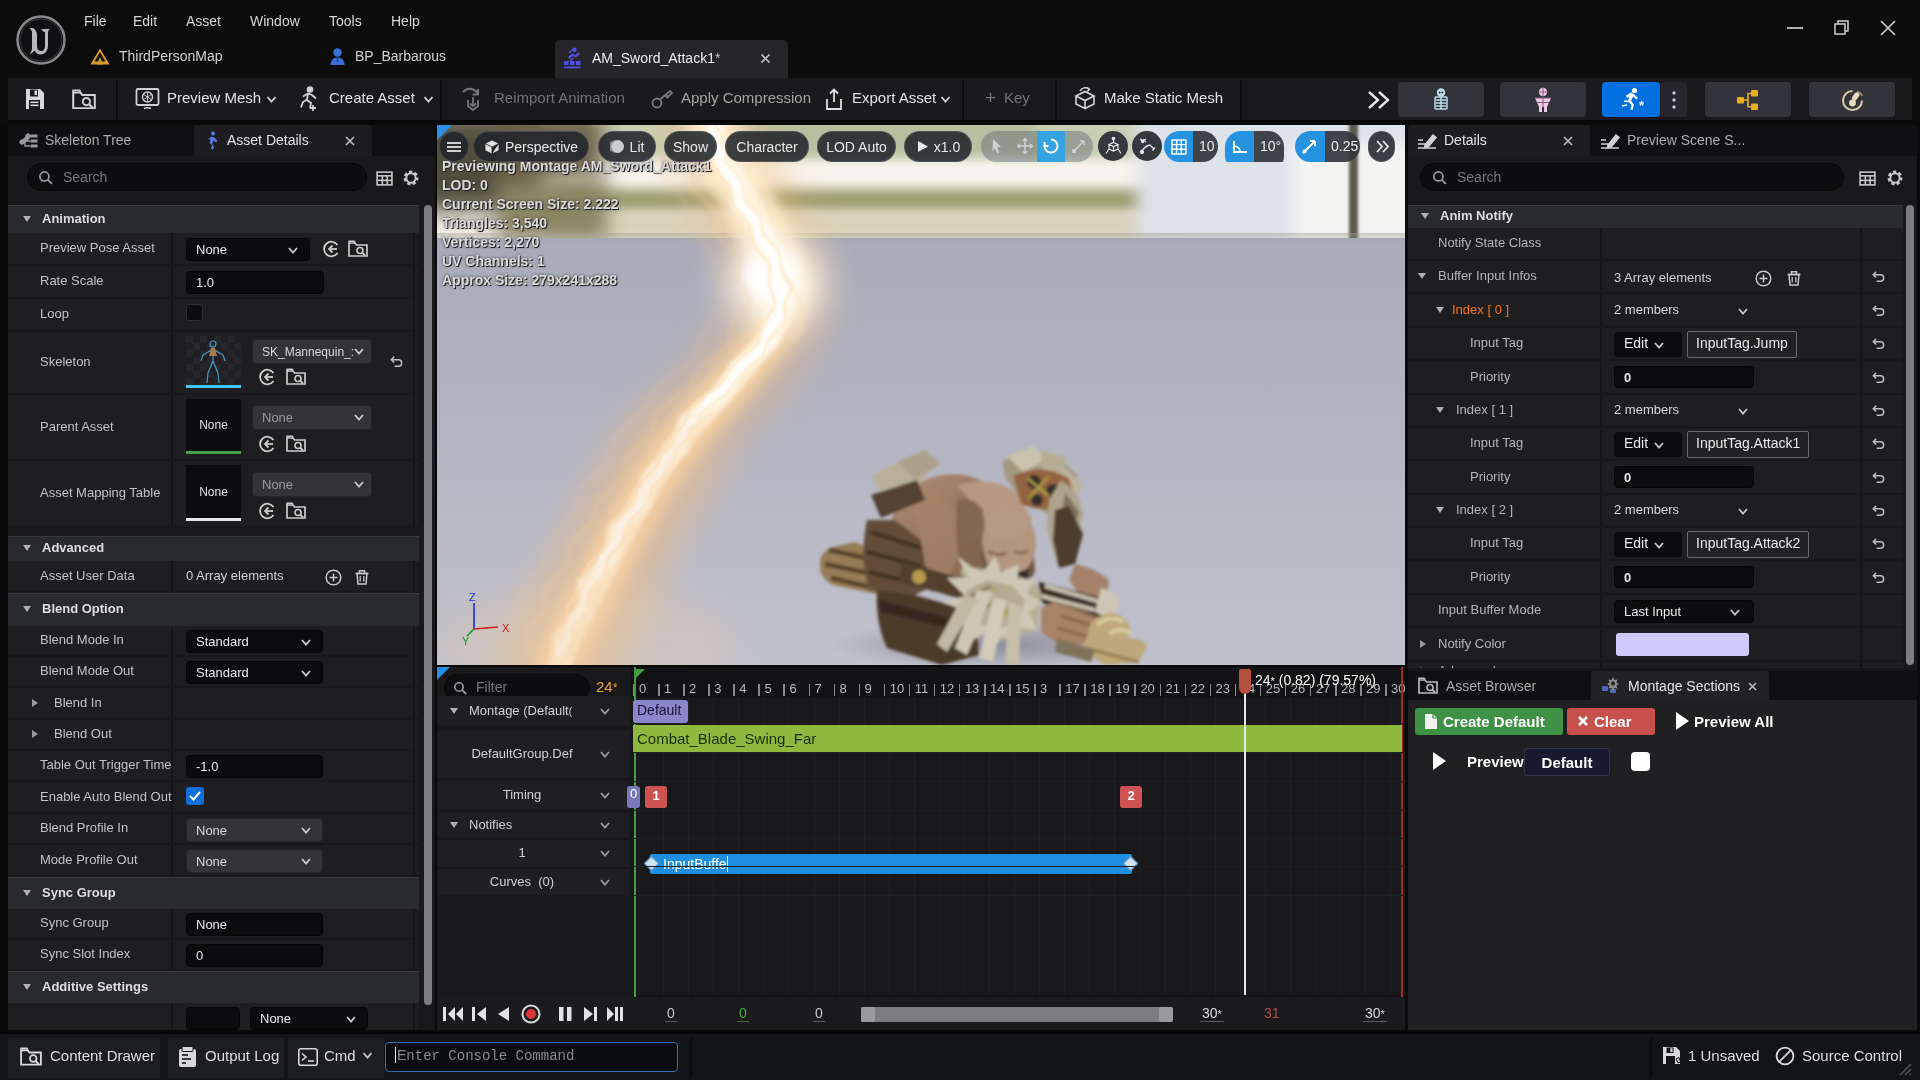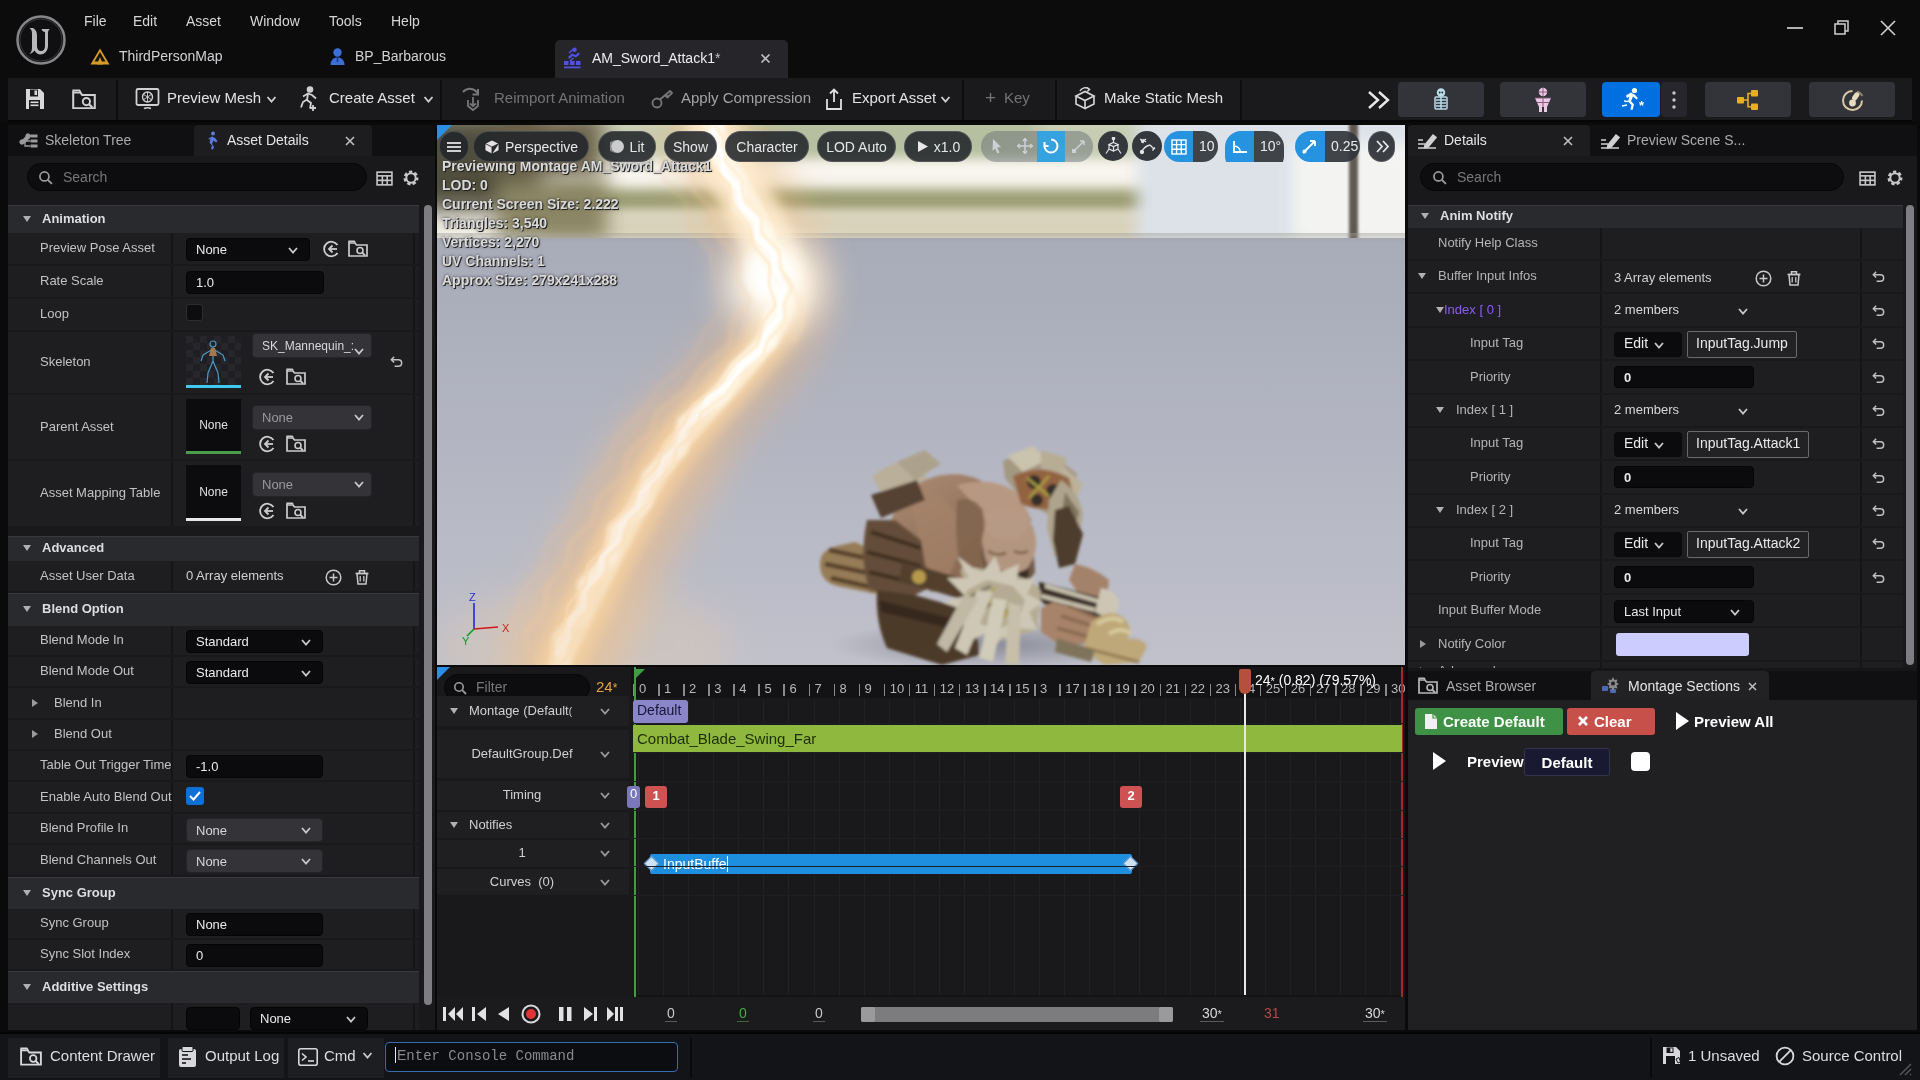--- a/index.html
+++ b/index.html
@@ -283,21 +283,21 @@
 <div class="abs" style="left:405px;top:207px;width:2px;height:61px;background:#151517"></div>
 <div class="vlbl" style="left:32px;top:229px">Skeleton</div>
 <div class="abs" style="left:178px;top:211px;width:55px;height:52px;background:repeating-conic-gradient(#1f1f23 0% 25%, #27272b 0% 50%) 0 0/14px 14px;border-bottom:3px solid #3fc8f0"></div>
 <svg class="abs" style="left:190px;top:214px" width="30" height="46" viewBox="0 0 30 46">
       <g stroke="#4898c8" stroke-width="1.2" fill="none">
         <circle cx="15" cy="5" r="3"></circle>
         <path d="M15 8 V22 M15 10 L5 16 M15 10 L25 16 M5 16 l-2 6 M25 16 l2 6 M15 22 L10 34 L9 44 M15 22 L20 34 L21 44"></path>
       </g>
       <path d="M13 9 h4 l2 8 h-8 z" fill="#a87848"></path>
     </svg>
-<div class="ddbox ddlight" style="left:244px;top:208px;width:120px;height:25px;color:#d8d8da;font-size:12px;overflow:hidden">SK_Mannequin_:</div>
+<div class="ddbox ddlight" style="left:244px;top:214px;width:120px;height:25px;color:#d8d8da;font-size:12px;overflow:hidden">SK_Mannequin_:</div>
 <svg class="abs" style="left:346px;top:223px" width="10" height="7" viewBox="0 0 10 7">
       <path d="M1 1 L5 5.6 L9 1" stroke="#c8c8ca" stroke-width="1.8" fill="none"></path>
     </svg>
 <svg class="abs" style="left:250px;top:243px" width="18" height="18" viewBox="0 0 18 18">
       <path d="M15.5 5 A7.3 7.3 0 1 0 15.5 13" fill="none" stroke="#cccccd" stroke-width="1.8"></path>
       <path d="M10.5 5.5 L7 9 L10.5 12.5" fill="none" stroke="#cccccd" stroke-width="1.8"></path>
       <line x1="7.2" y1="9" x2="15" y2="9" stroke="#cccccd" stroke-width="1.8"></line>
     </svg>
 <svg class="abs" style="left:278px;top:243px" width="20" height="17.0" viewBox="0 0 20 17">
       <path d="M1 3 h6 l1.5 2 H19 v11 H1 z" fill="none" stroke="#cccccd" stroke-width="1.7"></path>
@@ -415,21 +415,21 @@
 <div class="abs" style="left:163px;top:689px;width:2px;height:29px;background:#151517"></div>
 <div class="abs" style="left:405px;top:689px;width:2px;height:29px;background:#151517"></div>
 <div class="vlbl" style="left:32px;top:695px">Blend Profile In</div>
 <div class="ddbox ddlight" style="left:178px;top:693px;width:137px;height:24px;color:#d8d8da">None</div>
 <svg class="abs" style="left:293px;top:702px" width="10" height="7" viewBox="0 0 10 7">
       <path d="M1 1 L5 5.6 L9 1" stroke="#c8c8ca" stroke-width="1.8" fill="none"></path>
     </svg>
 <div class="vrow" style="top:720px;height:30px"></div>
 <div class="abs" style="left:163px;top:720px;width:2px;height:30px;background:#151517"></div>
 <div class="abs" style="left:405px;top:720px;width:2px;height:30px;background:#151517"></div>
-<div class="vlbl" style="left:32px;top:727px">Blend Channels Out</div>
+<div class="vlbl" style="left:32px;top:727px">Mode Profile Out</div>
 <div class="ddbox ddlight" style="left:178px;top:724px;width:137px;height:24px;color:#d8d8da">None</div>
 <svg class="abs" style="left:293px;top:733px" width="10" height="7" viewBox="0 0 10 7">
       <path d="M1 1 L5 5.6 L9 1" stroke="#c8c8ca" stroke-width="1.8" fill="none"></path>
     </svg>
 <div class="vhdr" style="top:752px;height:32px"></div>
 <div class="tri-d" style="left:15px;top:765px"></div>
 <div class="vhdrt" style="left:34px;top:760px">Sync Group</div>
 <div class="vrow" style="top:784px;height:29px"></div>
 <div class="abs" style="left:163px;top:784px;width:2px;height:29px;background:#151517"></div>
 <div class="abs" style="left:405px;top:784px;width:2px;height:29px;background:#151517"></div>
@@ -931,21 +931,21 @@
     <circle cx="10" cy="10" r="6.5" fill="none" stroke="#c8c8ca" stroke-width="3.6" stroke-dasharray="3.4 2.35" stroke-dashoffset="1"></circle>
     <circle cx="10" cy="10" r="5.2" fill="none" stroke="#c8c8ca" stroke-width="2.2"></circle>
     </svg>
 <div class="abs" style="left:498px;top:80px;width:8px;height:460px;background:#7e7e82;border-radius:4px;z-index:6"></div>
 <div class="vhdr" style="top:80px;height:23px;right:14px"></div>
 <div class="tri-d" style="left:13px;top:88px"></div>
 <div class="vhdrt" style="left:32px;top:83px">Anim Notify</div>
 <div class="vrow" style="top:103px;height:31px;right:14px"></div>
 <div class="abs" style="left:192px;top:103px;width:2px;height:31px;background:#151517"></div>
 <div class="abs" style="left:452px;top:103px;width:2px;height:31px;background:#151517"></div>
-<div class="vlbl" style="left:30px;top:110px;color:#b4b4b6">Notify Help Class</div>
+<div class="vlbl" style="left:30px;top:110px;color:#b4b4b6">Notify State Class</div>
 <div class="vrow" style="top:136px;height:31px;right:14px"></div>
 <div class="abs" style="left:192px;top:136px;width:2px;height:31px;background:#151517"></div>
 <div class="abs" style="left:452px;top:136px;width:2px;height:31px;background:#151517"></div>
 <div class="tri-d" style="left:10px;top:148px"></div>
 <div class="vlbl" style="left:30px;top:143px;color:#b4b4b6">Buffer Input Infos</div>
 <svg class="abs" style="left:463px;top:144px" width="15" height="15" viewBox="0 0 16 16">
       <path d="M5.5 3 L2.5 6 L5.5 9" stroke="#c0c0c2" stroke-width="1.6" fill="none"></path>
       <path d="M2.8 6 H10 a3.5 3.5 0 0 1 0 7 H6" stroke="#c0c0c2" stroke-width="1.6" fill="none"></path>
     </svg>
 <div class="vlbl" style="left:206px;top:145px;color:#d0d0d2">3 Array elements</div>
@@ -958,21 +958,21 @@
       <path d="M3 4.5 h10 l-1 10.5 h-8 z" fill="none" stroke="#c8c8ca" stroke-width="1.5"></path>
       <line x1="1.5" y1="4.5" x2="14.5" y2="4.5" stroke="#c8c8ca" stroke-width="1.5"></line>
       <path d="M5.5 4 V1.8 h5 V4" fill="none" stroke="#c8c8ca" stroke-width="1.5"></path>
       <line x1="6.2" y1="7" x2="6.2" y2="12.5" stroke="#c8c8ca" stroke-width="1.3"></line>
       <line x1="9.8" y1="7" x2="9.8" y2="12.5" stroke="#c8c8ca" stroke-width="1.3"></line>
     </svg>
 <div class="vrow" style="top:169px;height:32px;right:14px"></div>
 <div class="abs" style="left:192px;top:169px;width:2px;height:32px;background:#151517"></div>
 <div class="abs" style="left:452px;top:169px;width:2px;height:32px;background:#151517"></div>
 <div class="tri-d" style="left:28px;top:182px"></div>
-<div class="vlbl" style="left:36px;top:177px;color:#8b5cf6">Index [ 0 ]</div>
+<div class="vlbl" style="left:44px;top:177px;color:#f97316">Index [ 0 ]</div>
 <svg class="abs" style="left:463px;top:178px" width="15" height="15" viewBox="0 0 16 16">
       <path d="M5.5 3 L2.5 6 L5.5 9" stroke="#c0c0c2" stroke-width="1.6" fill="none"></path>
       <path d="M2.8 6 H10 a3.5 3.5 0 0 1 0 7 H6" stroke="#c0c0c2" stroke-width="1.6" fill="none"></path>
     </svg>
 <div class="vlbl" style="left:206px;top:177px;color:#d8d8da">2 members</div>
 <svg class="abs" style="left:330px;top:183px" width="10" height="7" viewBox="0 0 10 7">
       <path d="M1 1 L5 5.6 L9 1" stroke="#c8c8ca" stroke-width="1.8" fill="none"></path>
     </svg>
 <div class="vrow" style="top:203px;height:31px;right:14px"></div>
 <div class="abs" style="left:192px;top:203px;width:2px;height:31px;background:#151517"></div>

